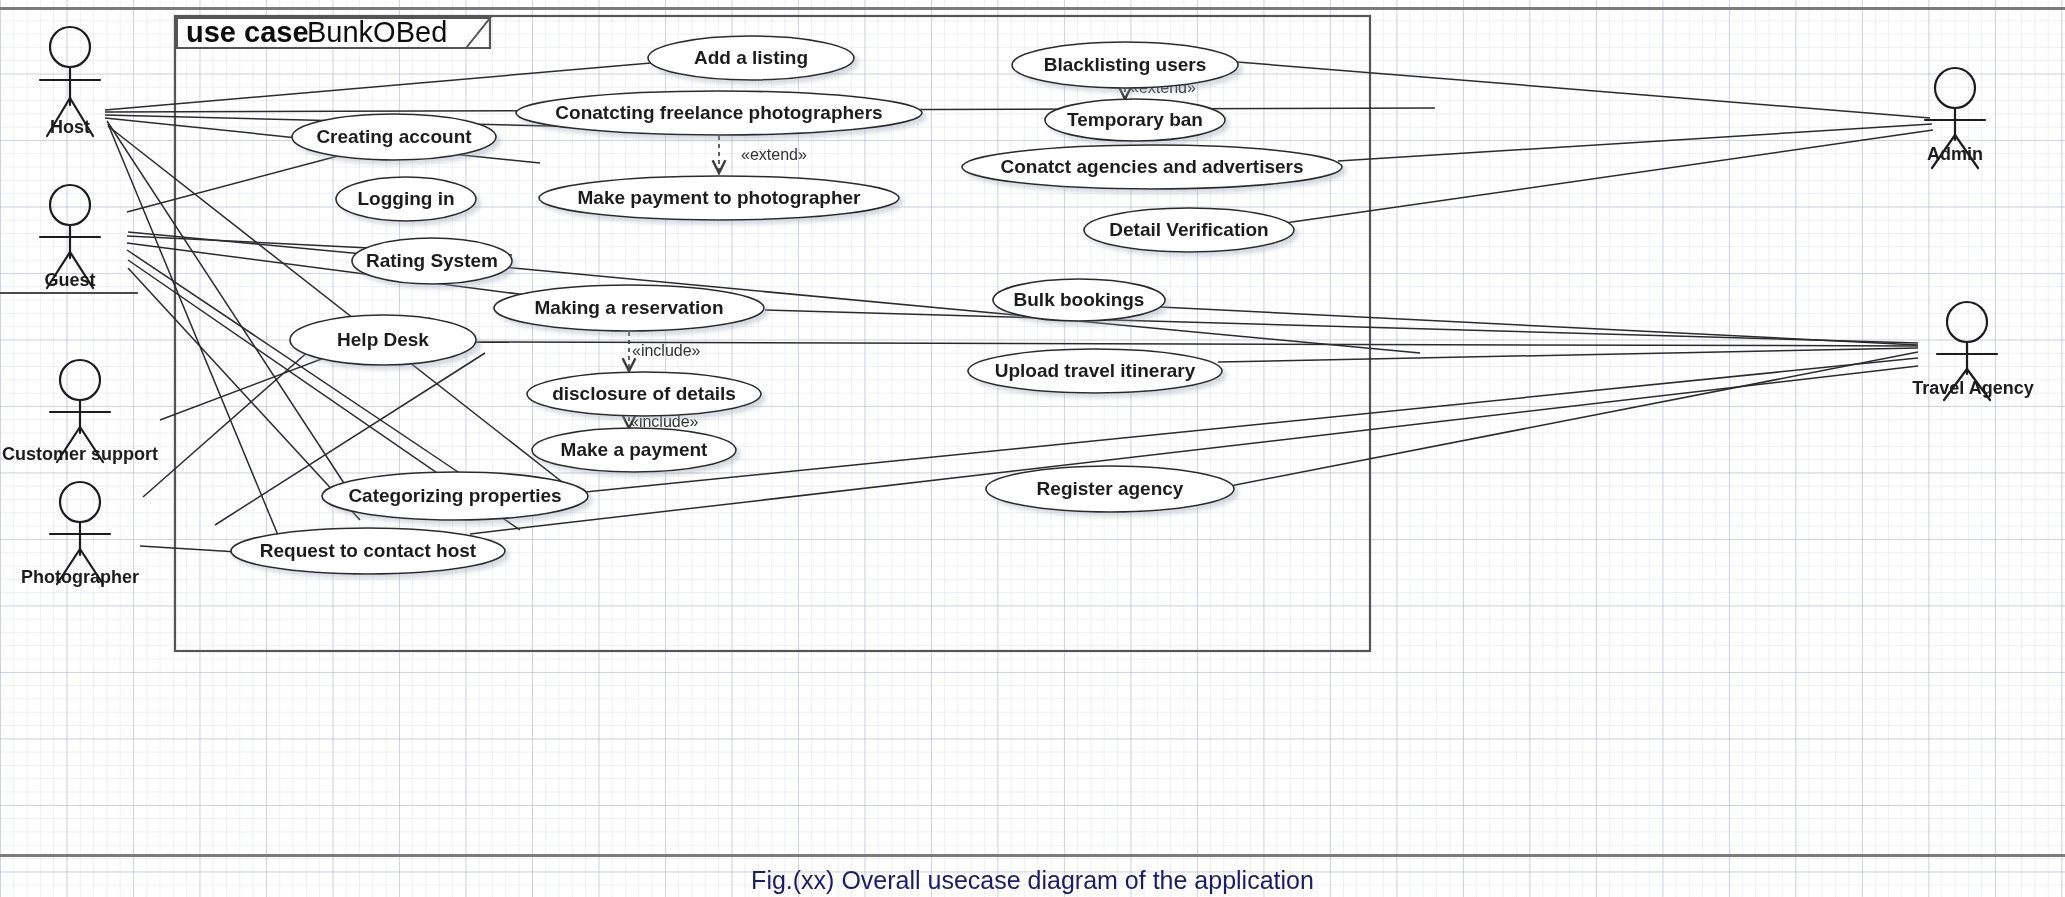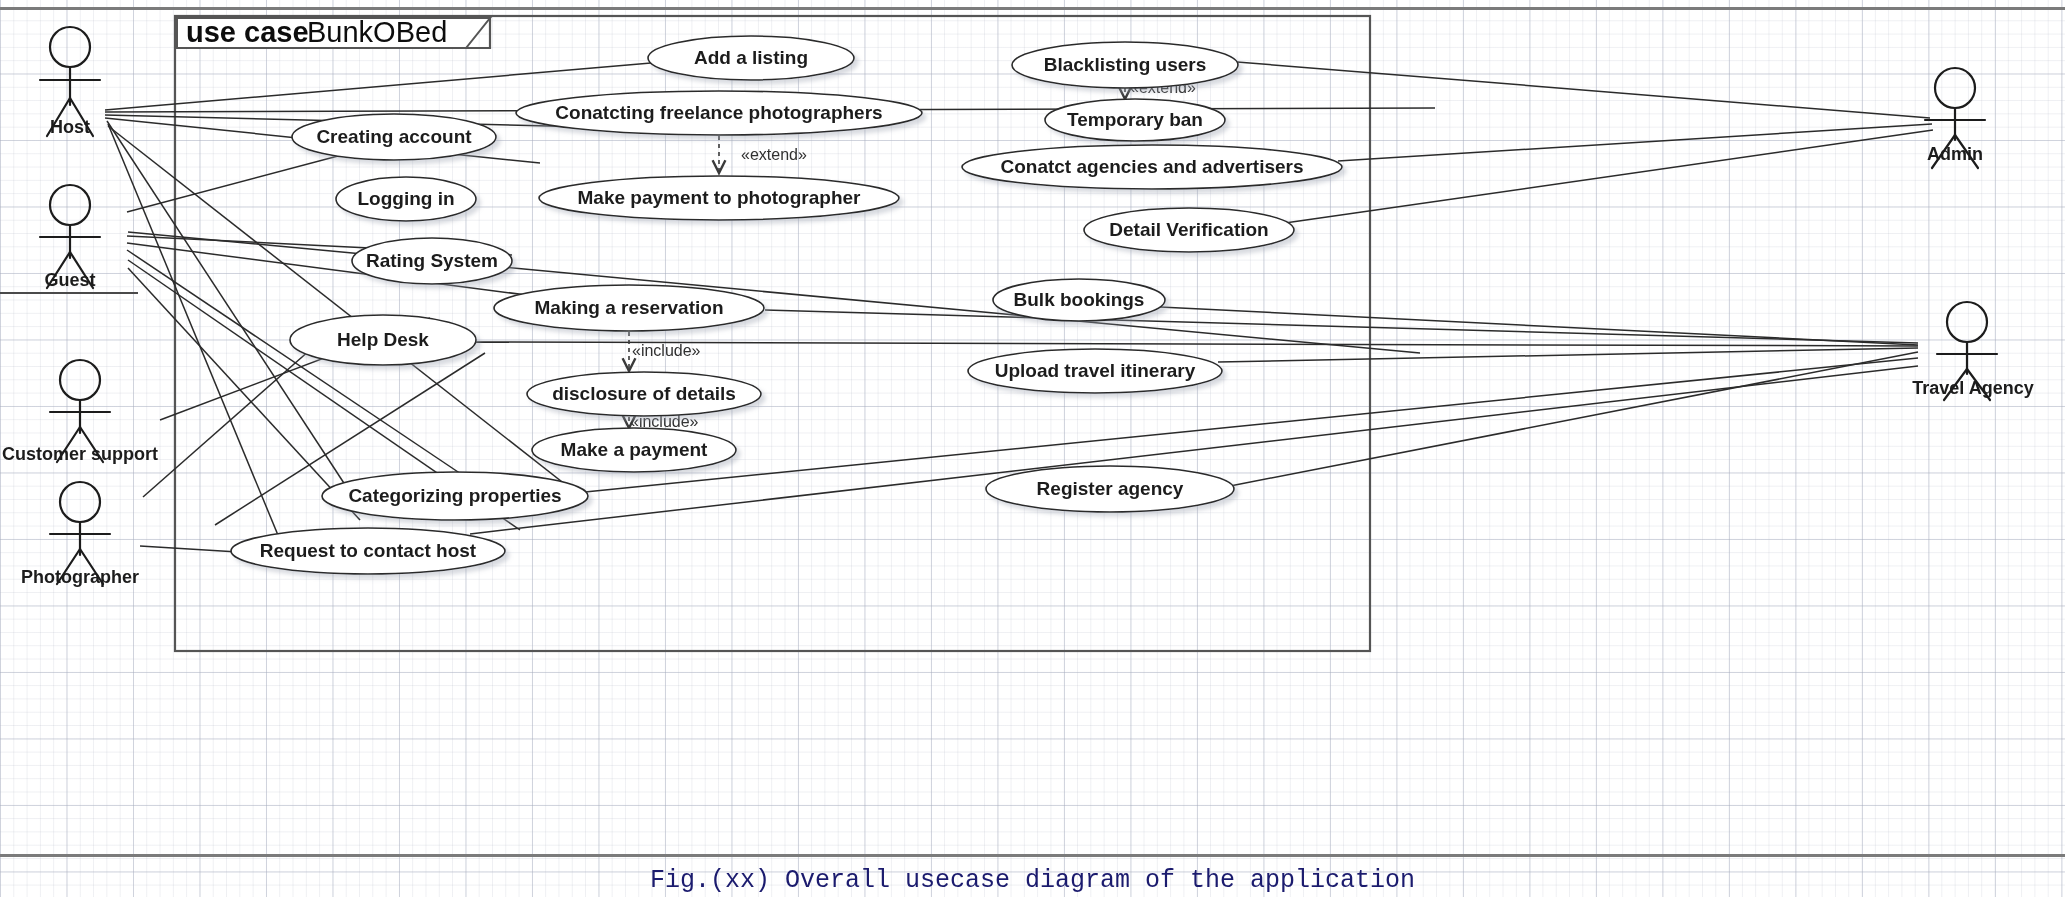--- a/index.html
+++ b/index.html
@@ -53,21 +53,20 @@
   .caption {
     position: absolute;
     left: 0; top: 866px;
     width: 2065px;
     text-align: center;
     font-size: 25px;
     color: #1b1b6e;
     white-space: nowrap;
     overflow: hidden;
     height: 31px;
-    font-family: Liberation Mono, monospace;
   }
   svg.diagram {
     position: absolute;
     left: 0; top: 0;
     width: 2065px;
     height: 897px;
   }
   .uc-label {
     font-family: "Liberation Sans", sans-serif;
     font-size: 19px;

